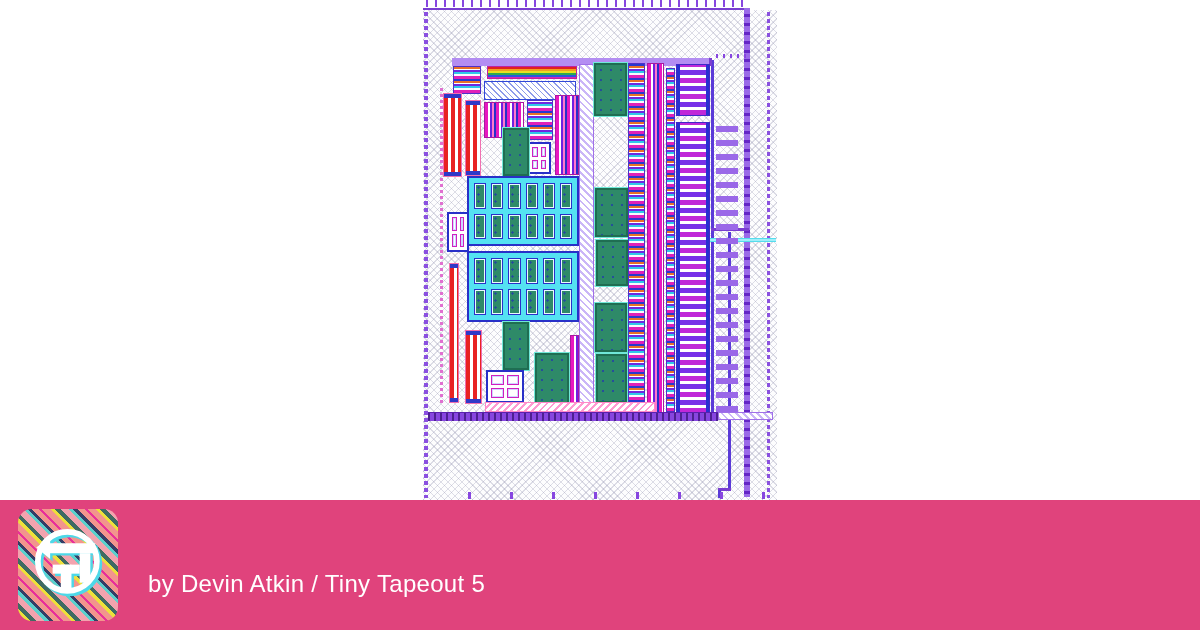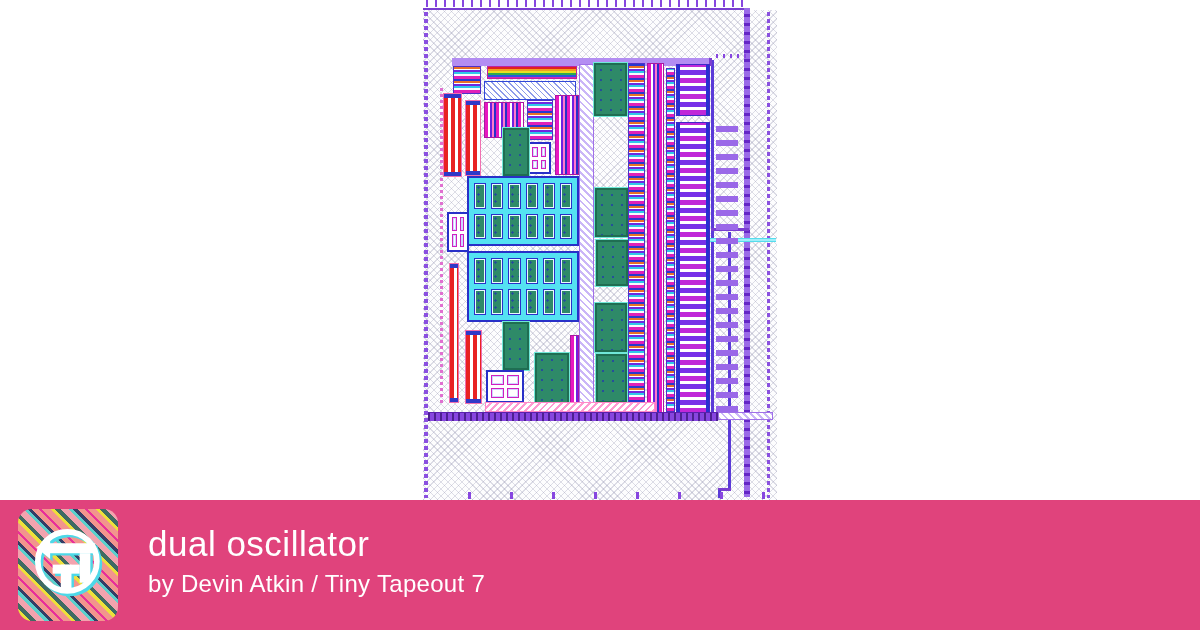--- a/index.html
+++ b/index.html
@@ -225,15 +225,14 @@
       </g>
       <g fill="#ffffff" stroke="#ffffff">
         <circle cx="48" cy="48" r="36" fill="none" stroke-width="7"></circle>
         <polygon stroke="none" points="10,31 27,19 27,26 82,26 82,38 27,38 27,45"></polygon>
         <rect stroke="none" x="63" y="38" width="13" height="36"></rect>
         <rect stroke="none" x="30" y="52" width="33" height="11"></rect>
         <rect stroke="none" x="40" y="52" width="13" height="30"></rect>
       </g>
     </svg>
   </div>
-  <div class="banner-title">dual oscillator</div>
-  <div class="banner-byline">by Devin Atkin / Tiny Tapeout 7</div>
+  <div class="banner-byline">by Devin Atkin / Tiny Tapeout 5</div>
 </div>
 
 </body></html>

